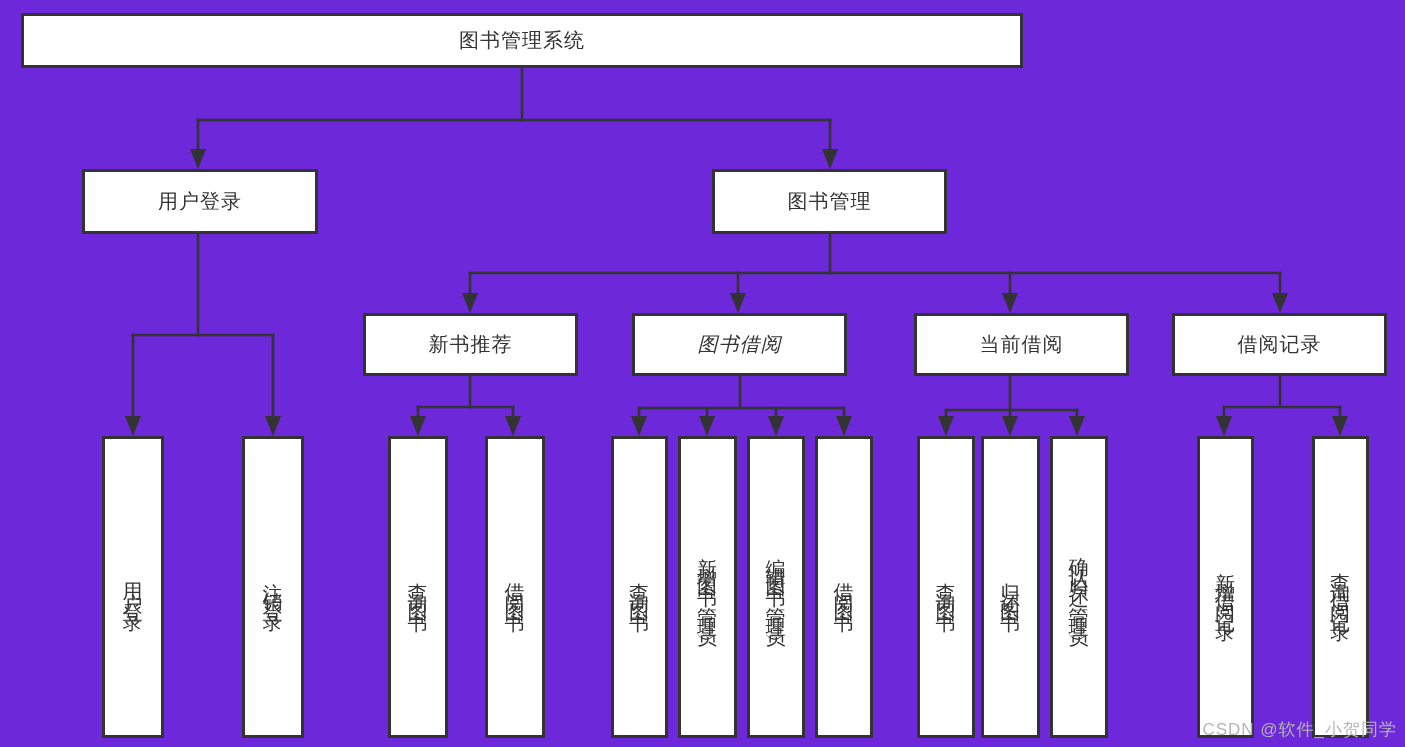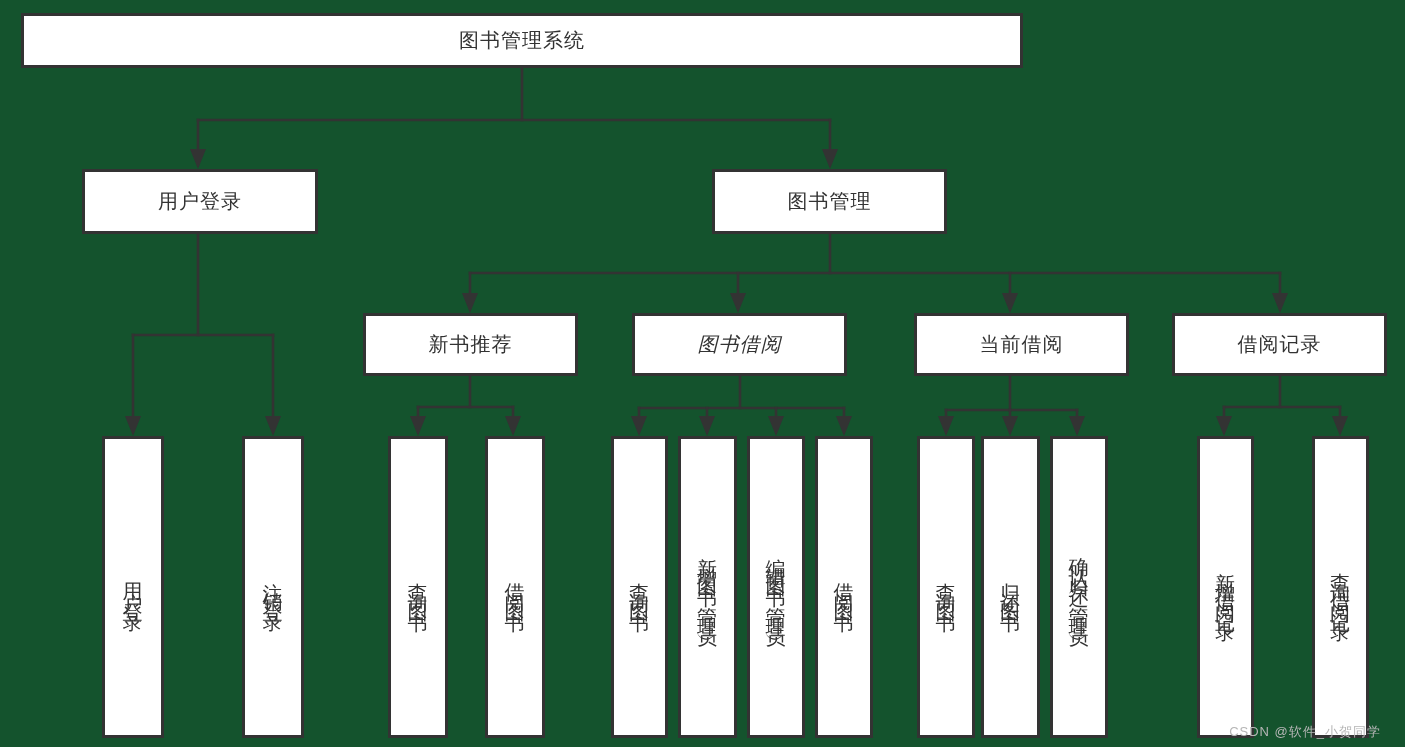--- a/index.html
+++ b/index.html
@@ -1,20 +1,20 @@
 <!DOCTYPE html>
 <html><head>
 <meta charset="utf-8">
 <style>
   html, body { margin: 0; padding: 0; background: #ffffff; }
   #canvas {
     position: relative;
     width: 1405px;
     height: 747px;
-    background: #14532d;
+    background: #6d28d9;
     font-family: "Liberation Sans", sans-serif;
     overflow: hidden;
   }
   #connector-layer {
     position: absolute;
     left: 0; top: 0;
     width: 1405px; height: 747px;
     pointer-events: none;
   }
   .node {
@@ -36,23 +36,23 @@
   .node-v {
     font-size: 20px;
   }
   .node-v .vtext {
     writing-mode: vertical-rl;
     letter-spacing: 10px;
     line-height: 1;
   }
   .watermark {
     position: absolute;
-    right: 24px;
+    right: 8px;
     bottom: 6px;
-    font-size: 13px;
+    font-size: 17px;
     color: #b5b5b5;
     letter-spacing: 1px;
     z-index: 3;
     white-space: nowrap;
   }
 </style>
 </head>
 <body>
 
 <div id="canvas">

